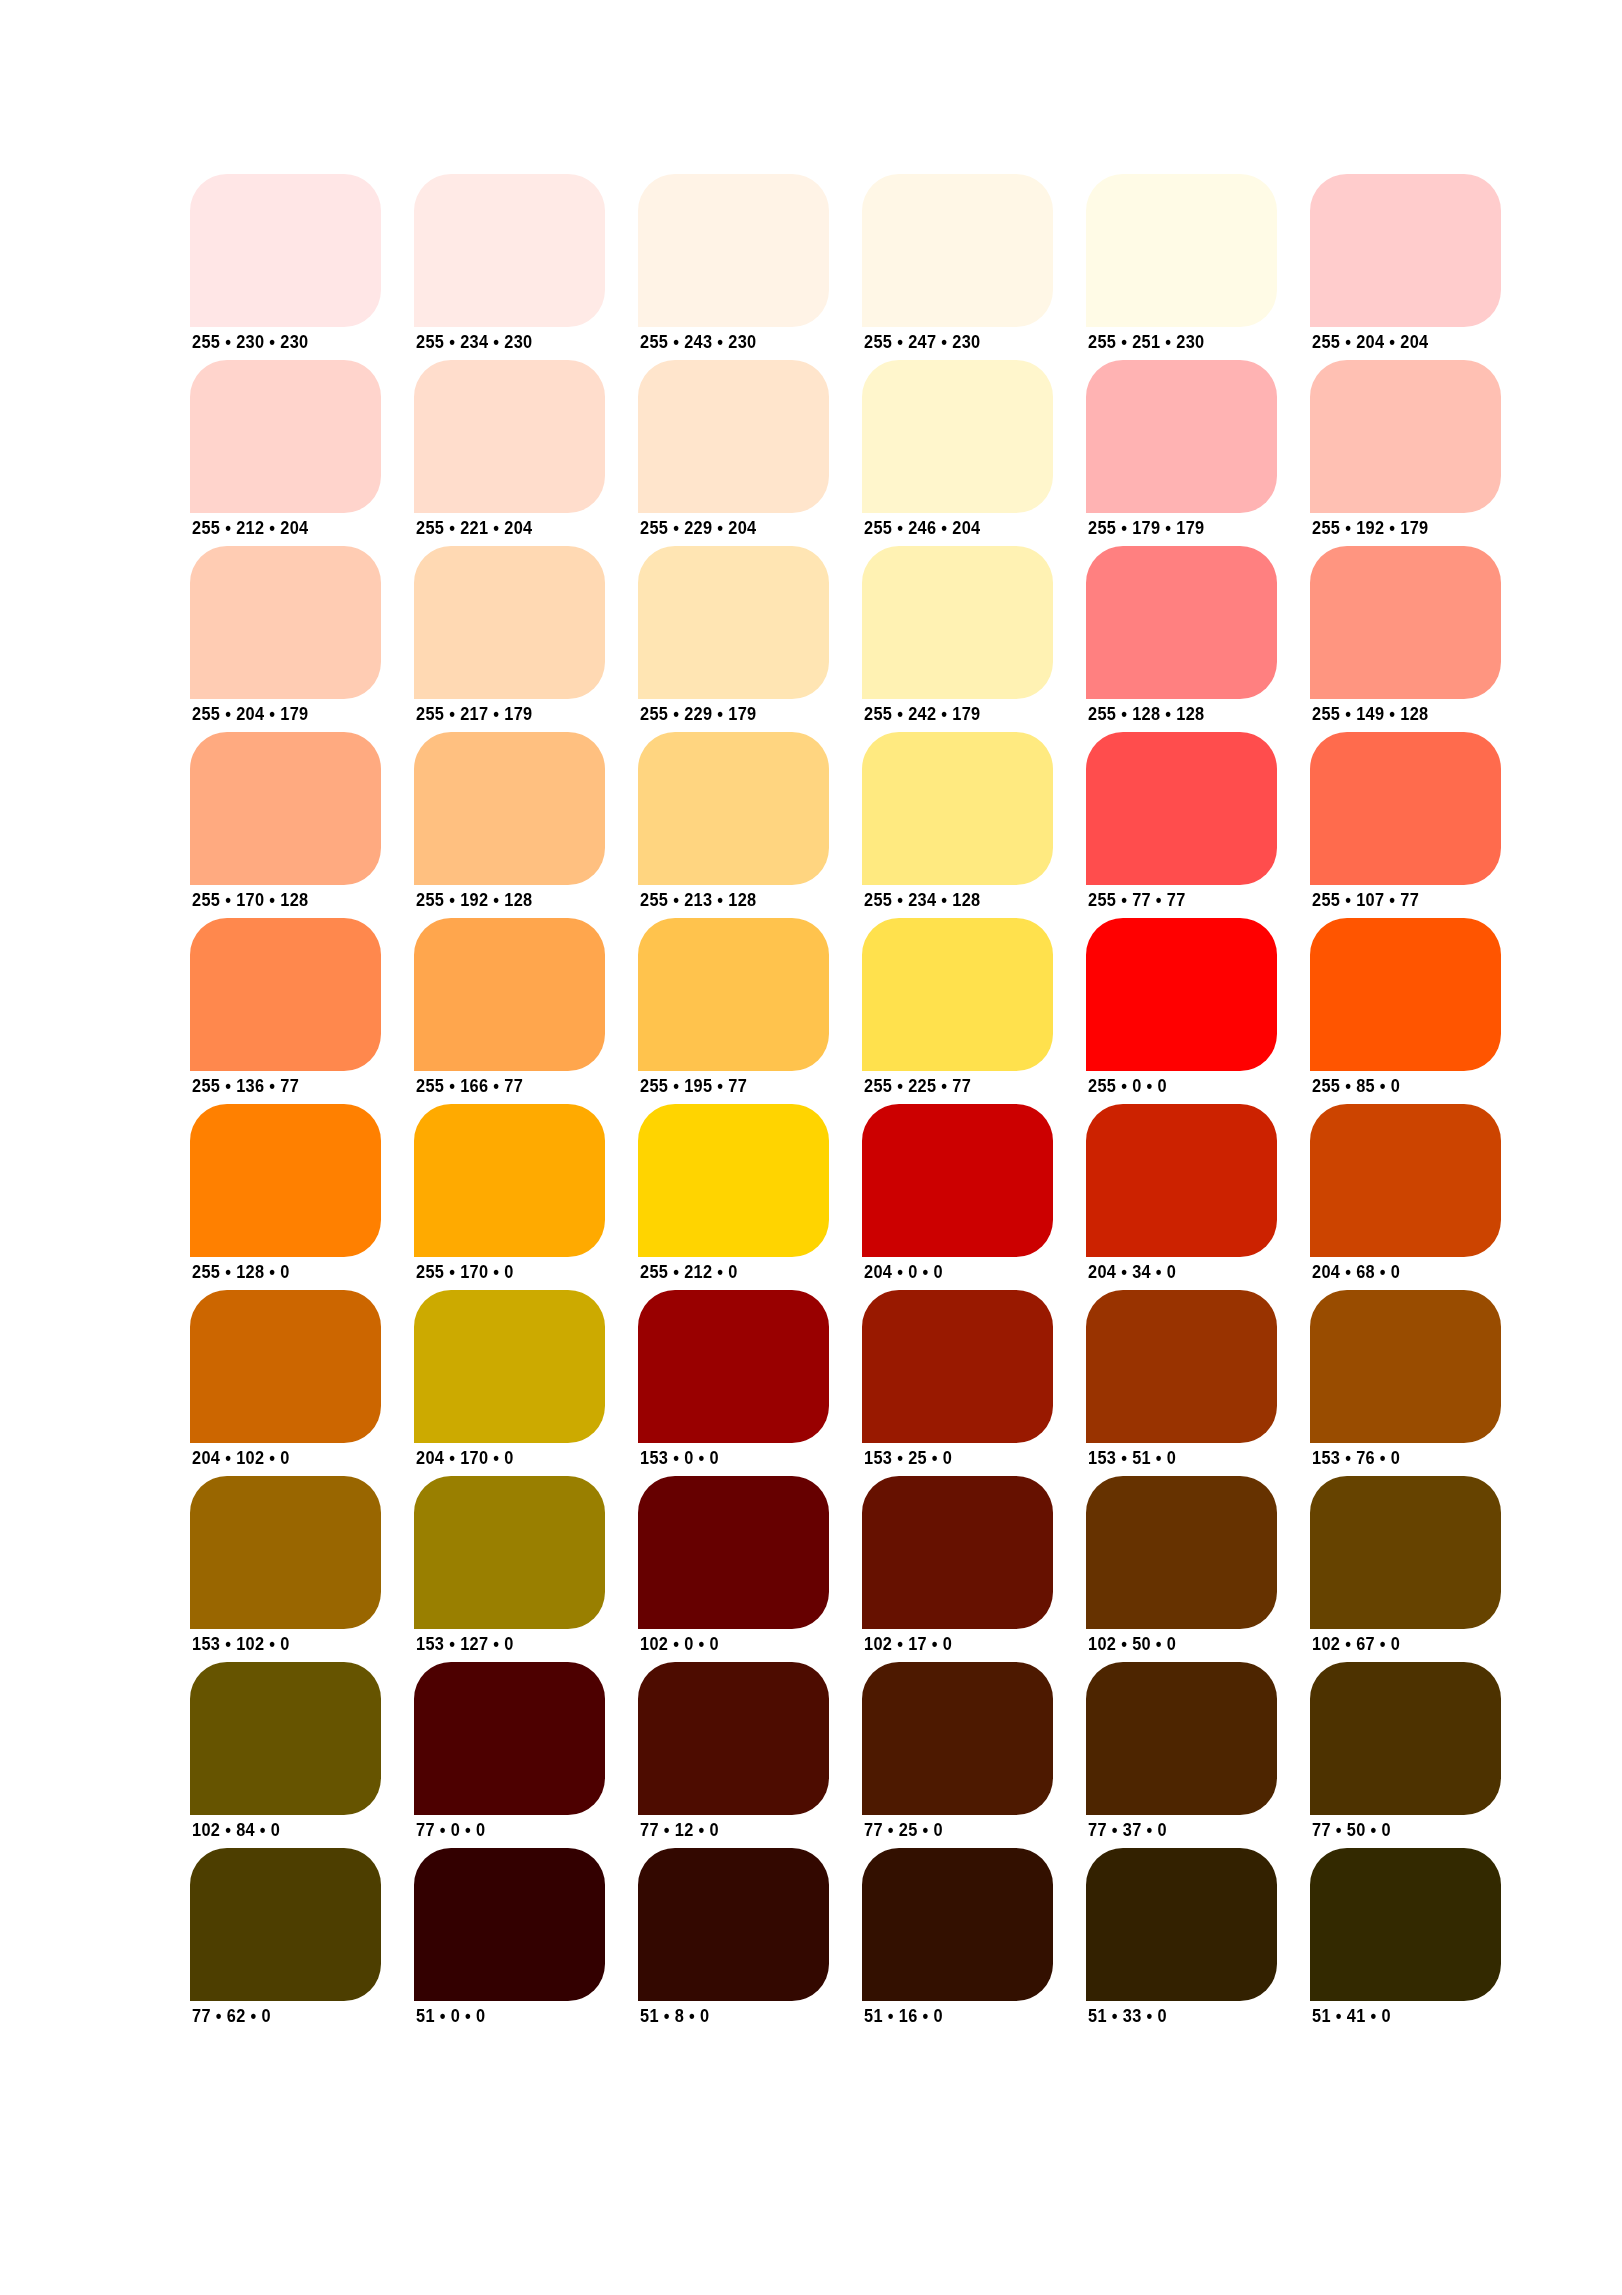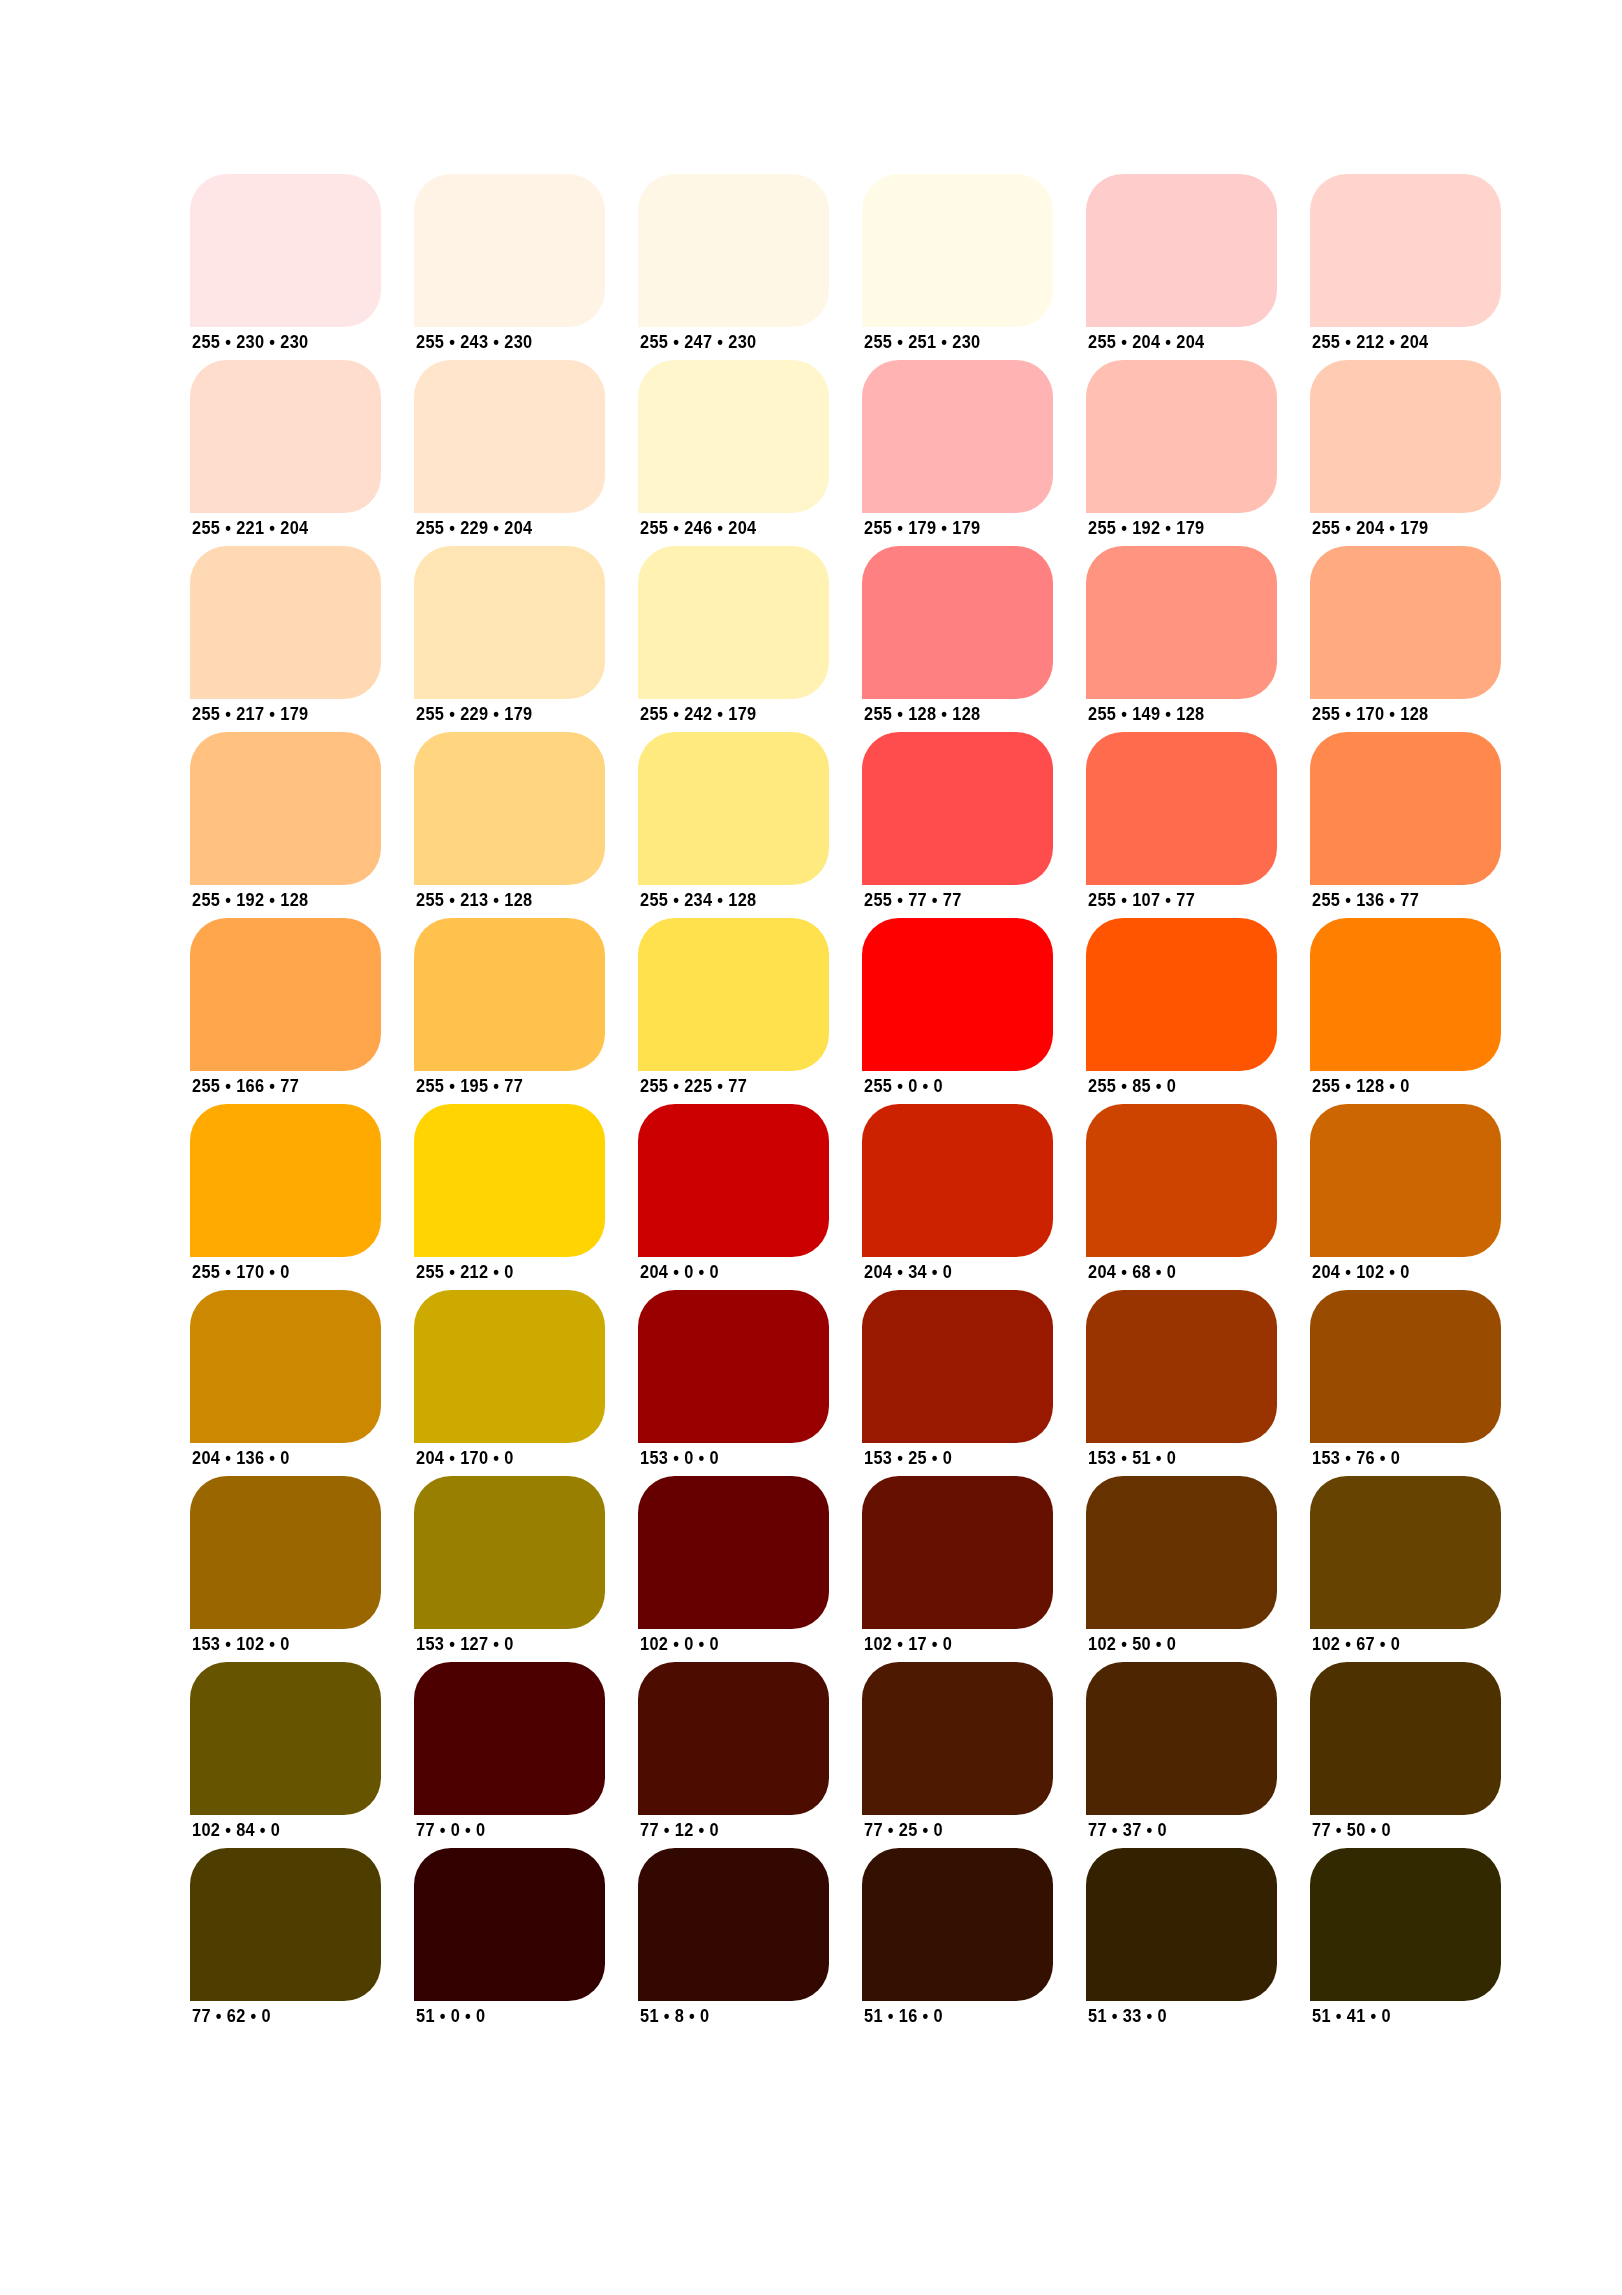--- a/index.html
+++ b/index.html
@@ -64,20 +64,24 @@
 </style>
 </head>
 <body style="background: rgb(255, 255, 255);">
 
 <div id="palette-grid">
     <div class="swatch-cell">
       <div class="swatch-chip" style="background: rgb(255, 230, 230);"></div>
       <div class="swatch-label">255 • 230 • 230</div>
     </div>
     <div class="swatch-cell">
+      <div class="swatch-chip" style="background: rgb(255, 234, 230);"></div>
+      <div class="swatch-label">255 • 234 • 230</div>
+    </div>
+    <div class="swatch-cell">
       <div class="swatch-chip" style="background: rgb(255, 243, 230);"></div>
       <div class="swatch-label">255 • 243 • 230</div>
     </div>
     <div class="swatch-cell">
       <div class="swatch-chip" style="background: rgb(255, 247, 230);"></div>
       <div class="swatch-label">255 • 247 • 230</div>
     </div>
     <div class="swatch-cell">
       <div class="swatch-chip" style="background: rgb(255, 251, 230);"></div>
       <div class="swatch-label">255 • 251 • 230</div>
@@ -204,24 +208,20 @@
     </div>
     <div class="swatch-cell">
       <div class="swatch-chip" style="background: rgb(204, 68, 0);"></div>
       <div class="swatch-label">204 • 68 • 0</div>
     </div>
     <div class="swatch-cell">
       <div class="swatch-chip" style="background: rgb(204, 102, 0);"></div>
       <div class="swatch-label">204 • 102 • 0</div>
     </div>
     <div class="swatch-cell">
-      <div class="swatch-chip" style="background: rgb(204, 136, 0);"></div>
-      <div class="swatch-label">204 • 136 • 0</div>
-    </div>
-    <div class="swatch-cell">
       <div class="swatch-chip" style="background: rgb(204, 170, 0);"></div>
       <div class="swatch-label">204 • 170 • 0</div>
     </div>
     <div class="swatch-cell">
       <div class="swatch-chip" style="background: rgb(153, 0, 0);"></div>
       <div class="swatch-label">153 • 0 • 0</div>
     </div>
     <div class="swatch-cell">
       <div class="swatch-chip" style="background: rgb(153, 25, 0);"></div>
       <div class="swatch-label">153 • 25 • 0</div>

